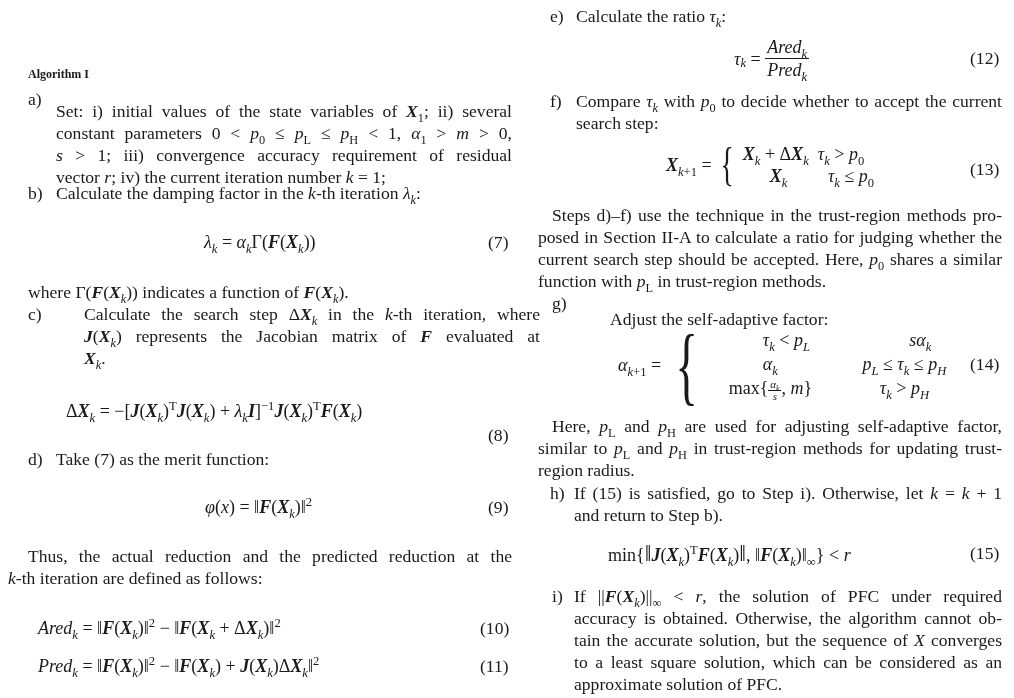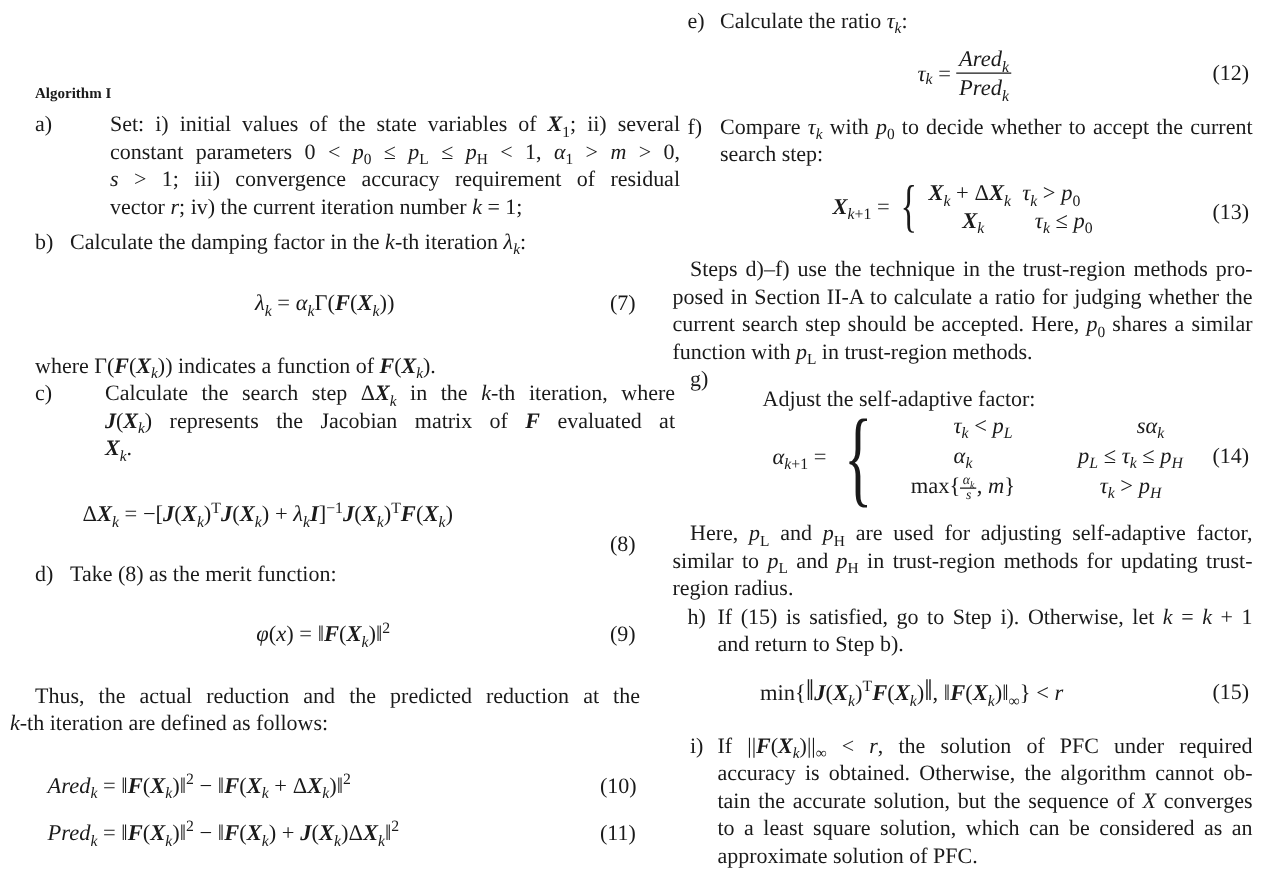--- a/index.html
+++ b/index.html
@@ -24,21 +24,21 @@
   .bigbrace { font-size:86px; line-height:86px; display:inline-block; vertical-align:middle; transform:scaleX(0.55); }
 </style>
 </head>
 <body>
 
 <div class="col left">
 
   <div class="abs b" style="left:28px; top:63px; font-size:12px;">Algorithm I</div>
 
   <div class="abs" style="left:28px; top:88px;">a)</div>
-  <div class="para" style="left:56px; top:88px; width:456px;margin-left:32px;">
+  <div class="para" style="left:56px; top:100px; width:456px;">
     <div class="just">Set: i) initial values of the state variables of <span class="bi">X</span><sub>1</sub>; ii) several</div>
     <div class="just">constant parameters 0 &lt; <span class="i">p</span><sub>0</sub> ≤ <span class="i">p</span><sub>L</sub> ≤ <span class="i">p</span><sub>H</sub> &lt; 1, <span class="i">α</span><sub>1</sub> &gt; <span class="i">m</span> &gt; 0,</div>
     <div class="just"><span class="i">s</span> &gt; 1; iii) convergence accuracy requirement of residual</div>
     <div>vector <span class="i">r</span>; iv) the current iteration number <span class="i">k</span> = 1;</div>
   </div>
 
   <div class="abs" style="left:28px; top:182px;">b)</div>
   <div class="abs" style="left:56px; top:182px;">Calculate the damping factor in the <span class="i">k</span>-th iteration <span class="i">λ</span><sub class="i">k</sub>:</div>
 
   <div class="eqn" style="left:204px; top:231px;"><span class="i">λ</span><sub class="i">k</sub> = <span class="i">α</span><sub class="i">k</sub>Γ(<span class="bi">F</span>(<span class="bi">X</span><sub class="i">k</sub>))</div>
@@ -50,21 +50,21 @@
   <div class="para" style="left:56px; top:303px; width:456px;margin-left:28px;">
     <div class="just">Calculate the search step Δ<span class="bi">X</span><sub class="i">k</sub> in the <span class="i">k</span>-th iteration, where</div>
     <div class="just"><span class="bi">J</span>(<span class="bi">X</span><sub class="i">k</sub>) represents the Jacobian matrix of <span class="bi">F</span> evaluated at</div>
     <div><span class="bi">X</span><sub class="i">k</sub>.</div>
   </div>
 
   <div class="eqn" style="left:66px; top:400px;">Δ<span class="bi">X</span><sub class="i">k</sub> = −[<span class="bi">J</span>(<span class="bi">X</span><sub class="i">k</sub>)<sup>T</sup><span class="bi">J</span>(<span class="bi">X</span><sub class="i">k</sub>) + <span class="i">λ</span><sub class="i">k</sub><span class="bi">I</span>]<sup>−1</sup><span class="bi">J</span>(<span class="bi">X</span><sub class="i">k</sub>)<sup>T</sup><span class="bi">F</span>(<span class="bi">X</span><sub class="i">k</sub>)</div>
   <div class="eqno" style="left:488px; top:424px;">(8)</div>
 
   <div class="abs" style="left:28px; top:448px;">d)</div>
-  <div class="abs" style="left:56px; top:448px;">Take (8) as the merit function:</div>
+  <div class="abs" style="left:56px; top:448px;">Take (7) as the merit function:</div>
 
   <div class="eqn" style="left:205px; top:496px;"><span class="i">φ</span>(<span class="i">x</span>) = ‖<span class="bi">F</span>(<span class="bi">X</span><sub class="i">k</sub>)‖<sup>2</sup></div>
   <div class="eqno" style="left:488px; top:496px;">(9)</div>
 
   <div class="para" style="left:8px; top:545px; width:504px;">
     <div class="just" style="padding-left:20px;">Thus, the actual reduction and the predicted reduction at the</div>
     <div><span class="i">k</span>-th iteration are defined as follows:</div>
   </div>
 
   <div class="eqn" style="left:38px; top:617px;"><span class="i">Ared</span><sub class="i">k</sub> = ‖<span class="bi">F</span>(<span class="bi">X</span><sub class="i">k</sub>)‖<sup>2</sup> − ‖<span class="bi">F</span>(<span class="bi">X</span><sub class="i">k</sub> + Δ<span class="bi">X</span><sub class="i">k</sub>)‖<sup>2</sup></div>

